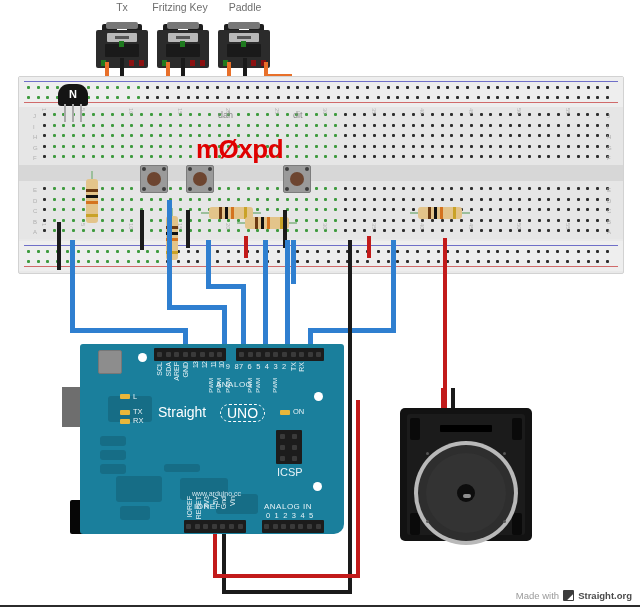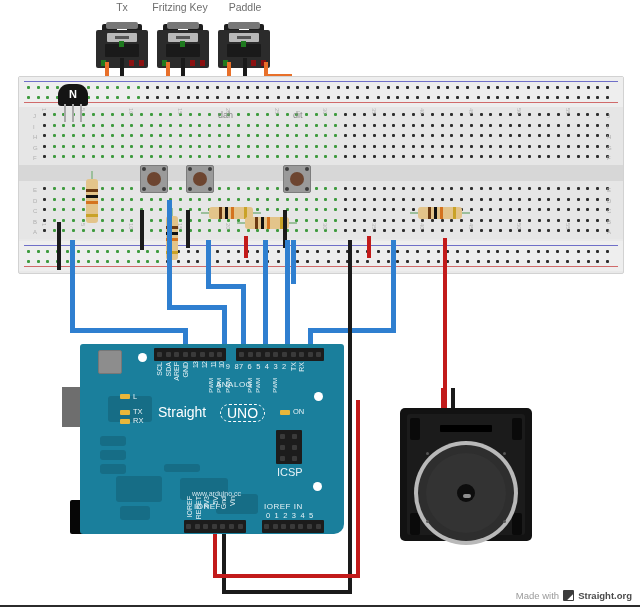--- a/index.html
+++ b/index.html
@@ -1084,20 +1084,21 @@
         <div class="rowlbl" style="left: 588px; top: 131px;">C</div>
         <div class="rowlbl" style="left: 14px; top: 141.5px;">B</div>
         <div class="rowlbl" style="left: 588px; top: 141.5px;">B</div>
         <div class="rowlbl" style="left: 14px; top: 152px;">A</div>
         <div class="rowlbl" style="left: 588px; top: 152px;">A</div>
       </div>
   </div>
 
   <div class="bblabel" style="left:218px;top:110px;">dah</div>
   <div class="bblabel" style="left:293px;top:110px;">dit</div>
+  <div id="logo">mØxpd</div>
 
   <div class="transistor" style="left:56px;top:84px;">
     <div class="tbody"></div>
     <div class="tn">N</div>
     <div class="tleg" style="left:8px;"></div>
     <div class="tleg" style="left:16px;"></div>
     <div class="tleg" style="left:24px;"></div>
   </div>
 
   <div class="button" style="left:140px;top:165px;">
@@ -1355,21 +1356,21 @@
       </div>
     <div id="an-labels">
         <div class="pinnum" style="left: 186px; top: 167px;">0</div>
         <div class="pinnum" style="left: 194.6px; top: 167px;">1</div>
         <div class="pinnum" style="left: 203.2px; top: 167px;">2</div>
         <div class="pinnum" style="left: 211.8px; top: 167px;">3</div>
         <div class="pinnum" style="left: 220.4px; top: 167px;">4</div>
         <div class="pinnum" style="left: 229px; top: 167px;">5</div>
       </div>
     <div class="secname" style="left:114px;top:158px;">IOREF</div>
-    <div class="secname" style="left:184px;top:158px;">IOREF IN</div>
+    <div class="secname" style="left:184px;top:158px;">ANALOG IN</div>
   </div>
 
   <div id="speaker">
     <div class="inner"></div>
     <div class="slot"></div>
     <div class="corner" style="left:10px;top:10px;"></div>
     <div class="corner" style="right:10px;top:10px;"></div>
     <div class="corner" style="left:10px;bottom:6px;"></div>
     <div class="corner" style="right:10px;bottom:6px;"></div>
     <div class="ring"></div>

